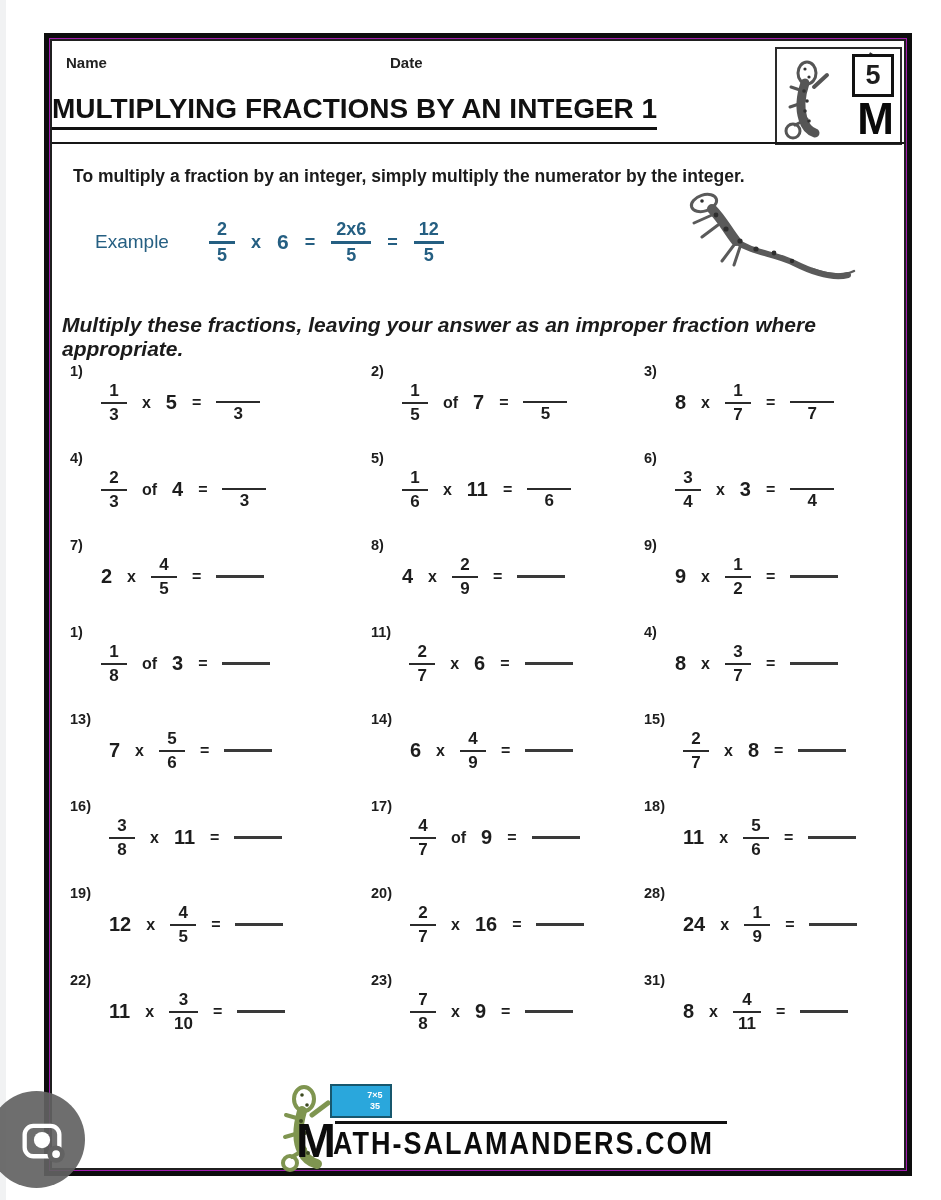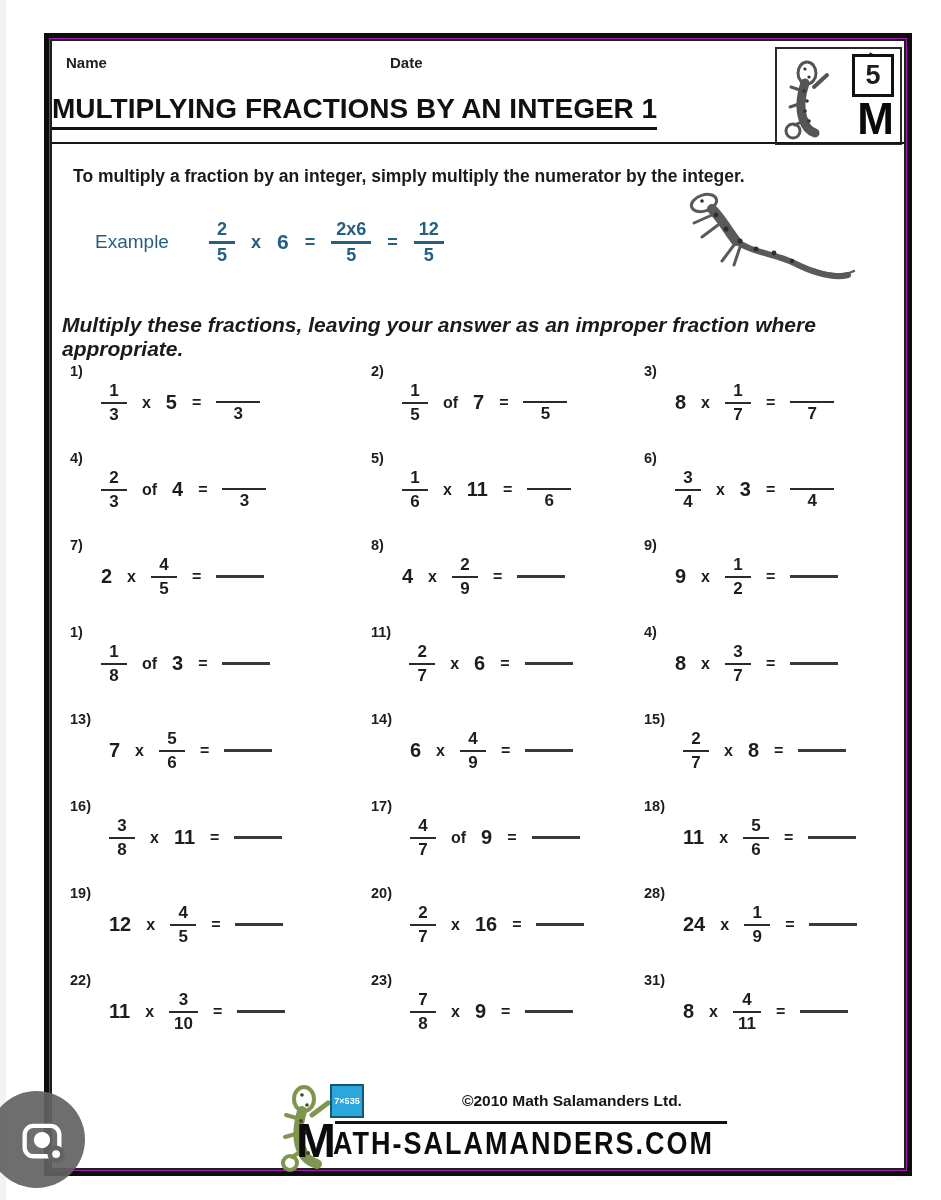--- a/index.html
+++ b/index.html
@@ -99,21 +99,21 @@
   .footer-site{
     position:absolute;left:244px;top:1080px;display:flex;align-items:flex-end;
     color:#0c0c0c;
   }
   .site-m{font-size:48px;font-weight:900;line-height:.85;letter-spacing:-3px;}
   .site-rest{font-size:27px;font-weight:900;letter-spacing:2px;line-height:1;margin-bottom:2px;
     transform:scaleY(1.15);transform-origin:bottom;}
   .sign-board{
     position:absolute;left:278px;top:1043px;width:30px;height:30px;background:#2aa7dc;
     border:2px solid #17576d;color:#fff;font-size:9px;font-weight:700;line-height:1.2;
-    display:flex;flex-direction:row;align-items:center;justify-content:center;z-index:2;
+    display:flex;flex-direction:column;align-items:center;justify-content:center;z-index:2;padding-left:28px;
   }
 
   
   .camera-btn{
     position:absolute;left:-12px;top:1091px;width:97px;height:97px;border-radius:50%;
     background:rgba(98,98,98,.92);display:flex;align-items:center;justify-content:center;
     z-index:5;
   }
 </style>
 </head>
@@ -580,21 +580,20 @@
         <circle cx="21" cy="40" r="2"></circle>
           <circle cx="25" cy="52" r="2"></circle>
         <circle cx="23" cy="62" r="2"></circle>
           <circle cx="28" cy="72" r="2"></circle>
       </g>
     </svg>
     <div class="sign-board">
       <span>7×5</span>
       <span>35</span>
     </div>
-    <div class="footer-copy">©2010 Math Salamanders Ltd.</div>
     <div class="footer-line"></div>
     <div class="footer-site">
       <span class="site-m">M</span>
       <span class="site-rest">ATH-SALAMANDERS.COM</span>
     </div>
 
   </div>
 </div>
 
 <div class="camera-btn">

